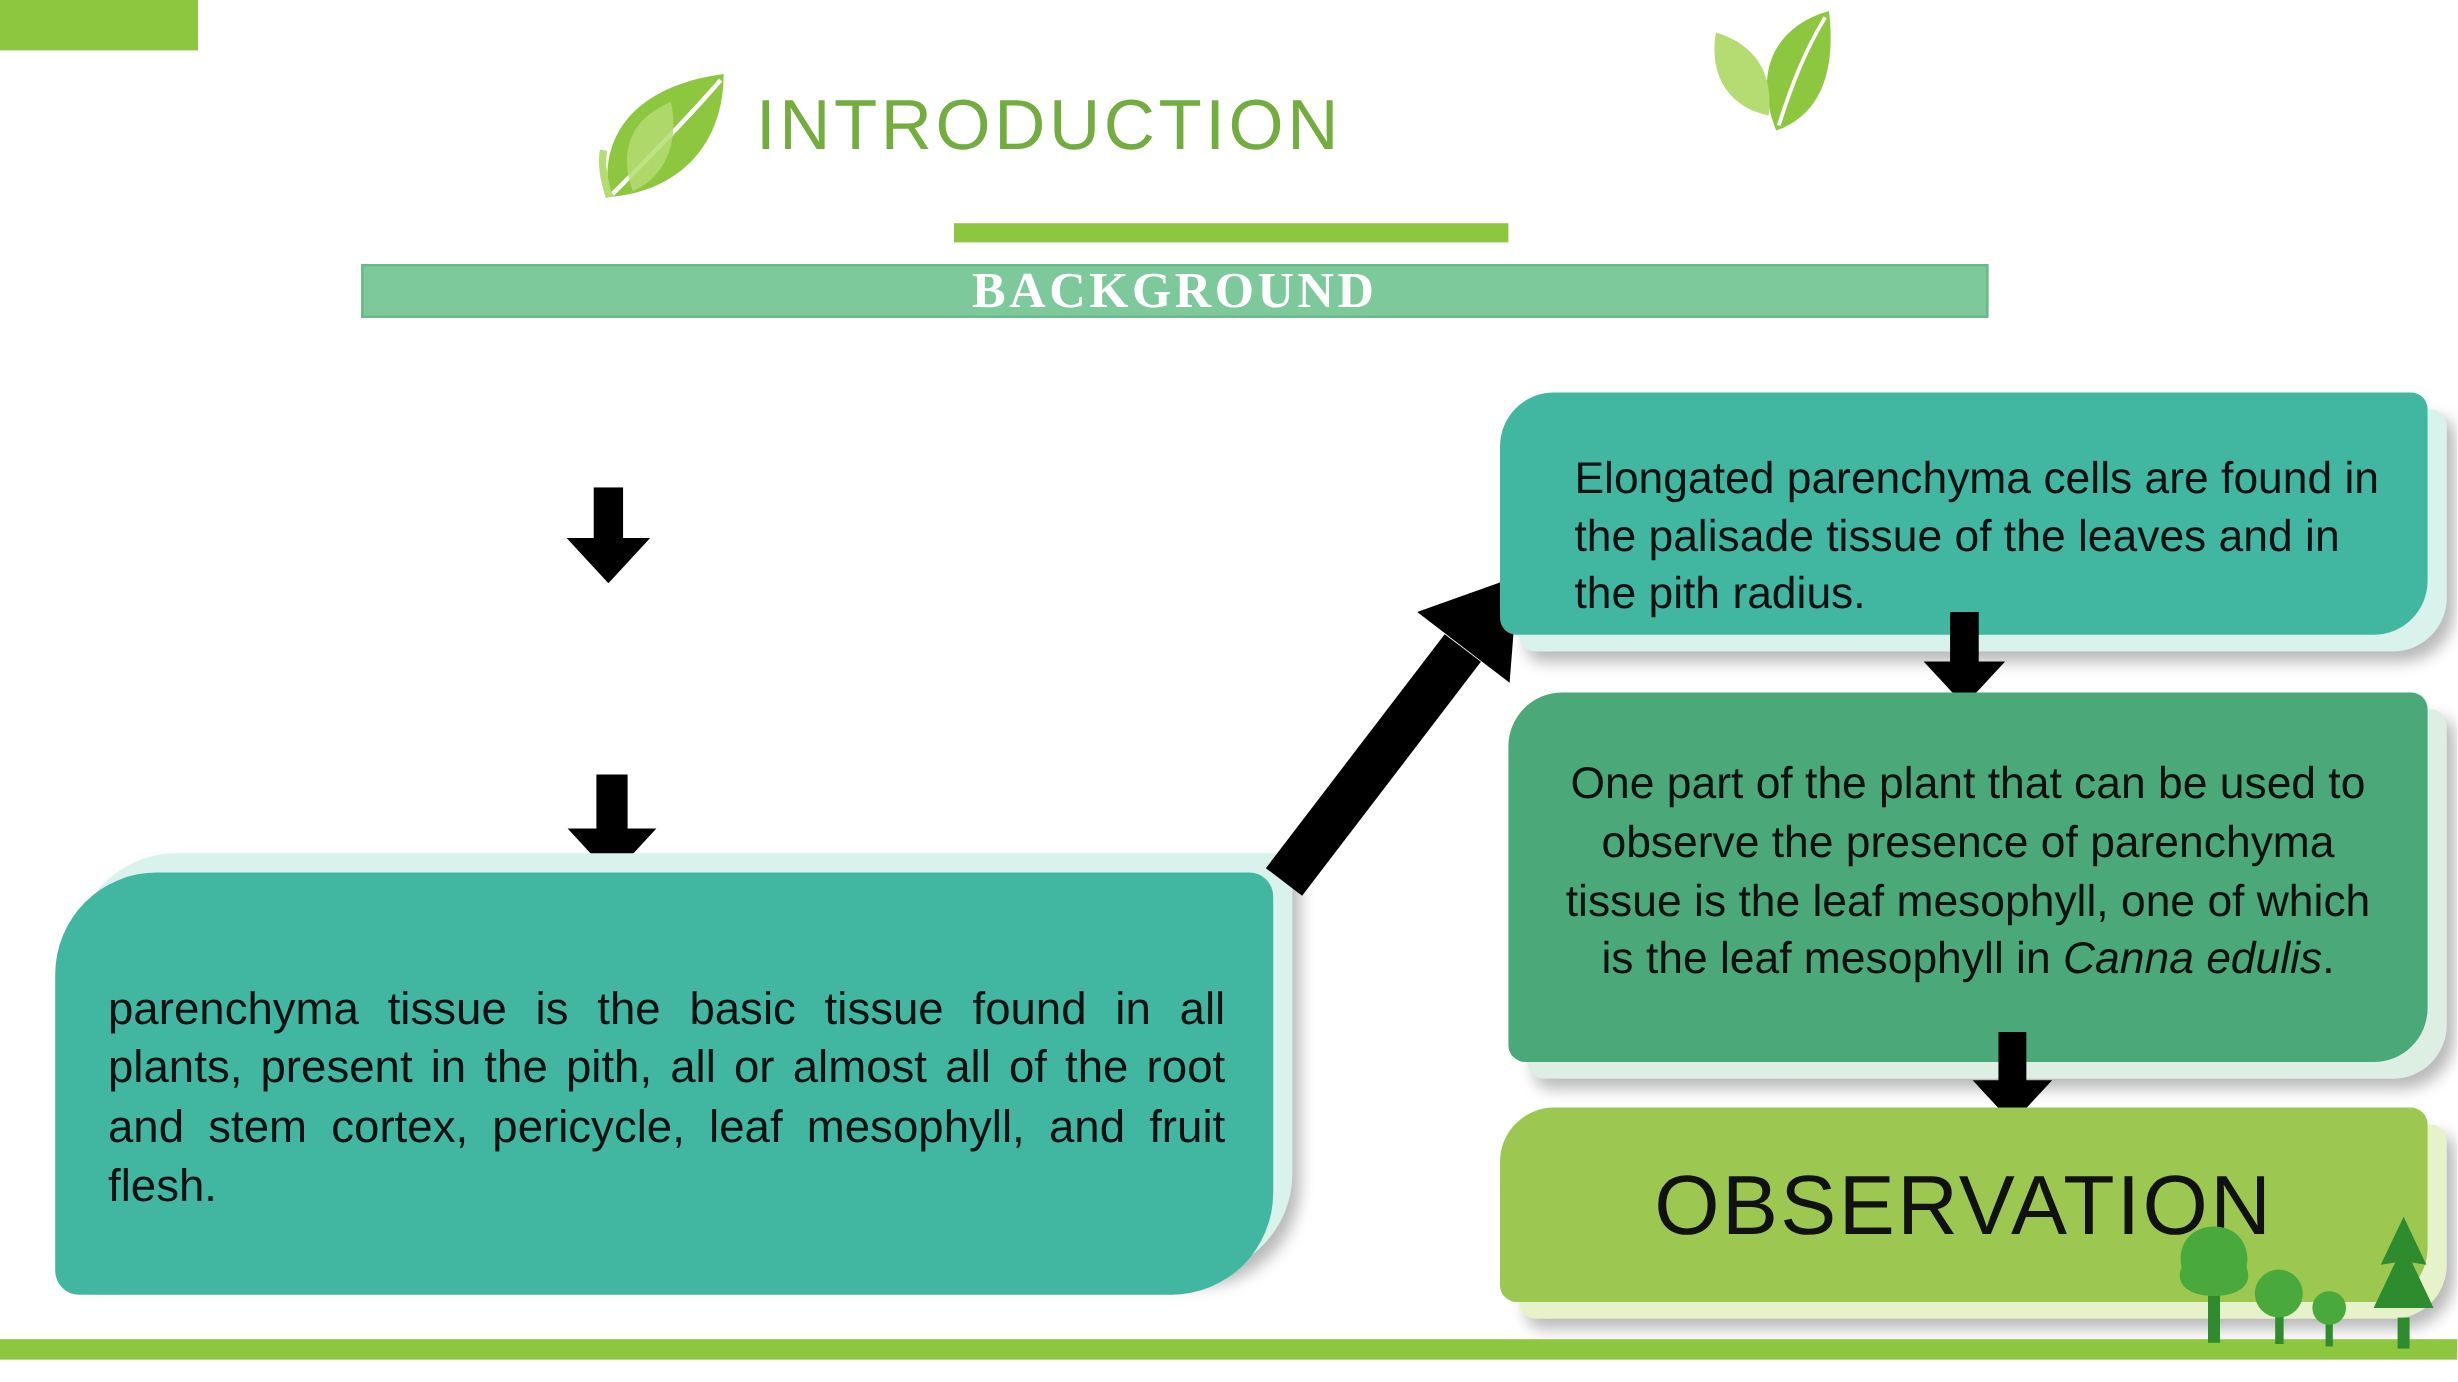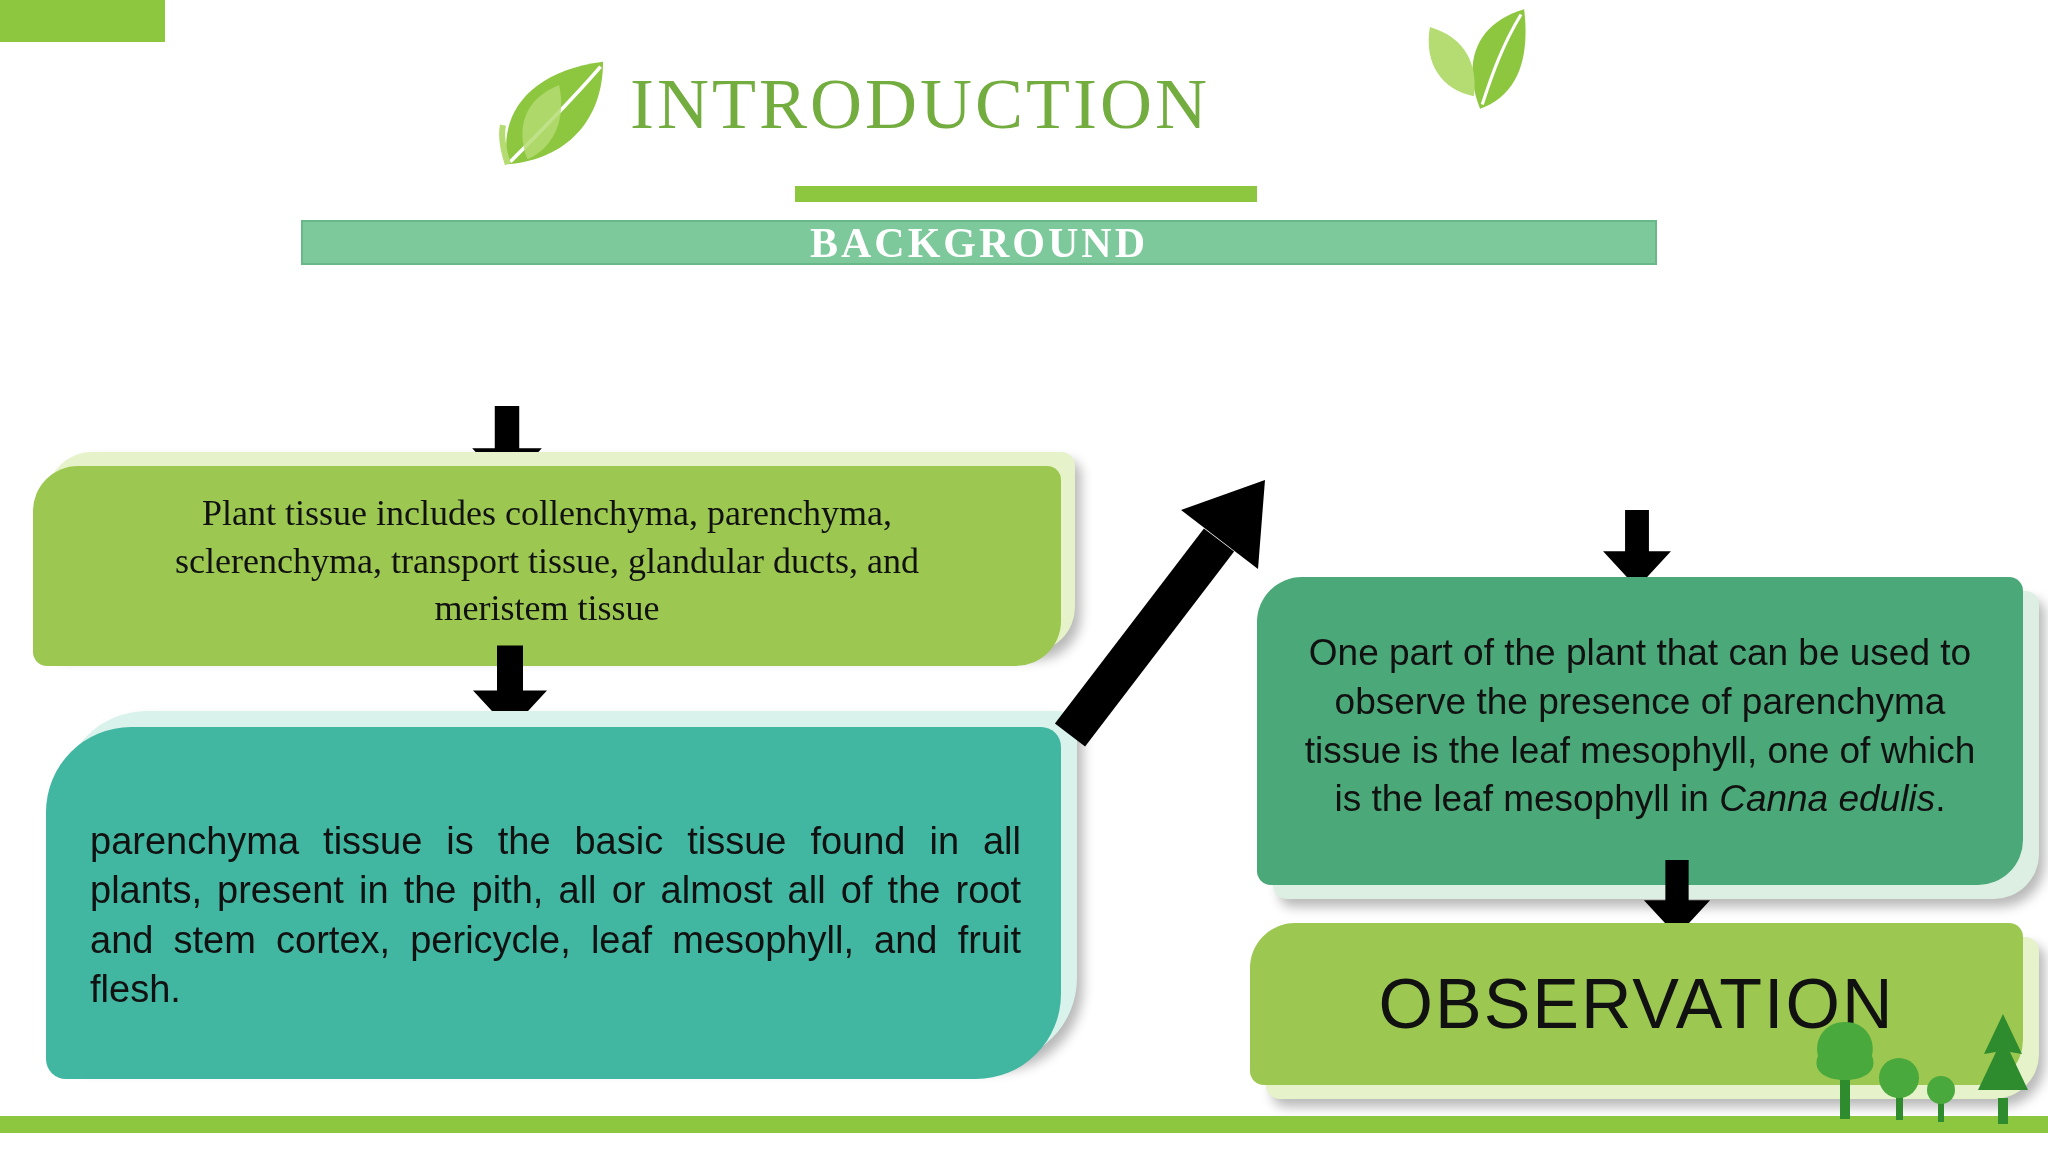--- a/index.html
+++ b/index.html
@@ -9,23 +9,22 @@
   }
   .abs{position:absolute;}
 
   
   .corner-accent{left:0;top:0;width:165px;height:42px;background:var(--c-accent);}
 
   
   .header-leaf{left:478px;top:52px;width:150px;height:122px;}
   .page-title{
     left:630px;top:44px;width:800px;height:120px;
-    font-size:72px;line-height:120px;letter-spacing:3px;color:var(--c-title);
+    font-size:59px;line-height:120px;letter-spacing:3px;color:var(--c-title);
     white-space:nowrap;
-    font-family:Liberation Serif, serif;
   }
   .corner-leaf{left:1418px;top:4px;width:118px;height:110px;}
   .title-underline{left:795px;top:186px;width:462px;height:16px;background:var(--c-accent);}
 
   
   .banner{
     left:301px;top:220px;width:1356px;height:45px;background:var(--c-banner-bg);
     border:2px solid var(--c-banner-border);box-sizing:border-box;
     display:flex;align-items:center;justify-content:center;
   }
@@ -106,43 +105,43 @@
 
   <div class="abs banner">
     <span class="banner-label">BACKGROUND</span>
   </div>
 
 
   <svg class="abs arrow arrow-a1" viewBox="0 0 90 85">
     <polygon points="32,0 58,0 58,45 82,45 45,85 8,45 32,45" fill="currentColor"></polygon>
   </svg>
 
-  <div class="abs fbox lbox2">
-    <div class="under"></div>
-    <div class="main">
-      <p>Plant tissue includes collenchyma, parenchyma, sclerenchyma, transport tissue, glandular ducts, and meristem tissue</p>
-    </div>
-  </div>
 
   <svg class="abs arrow arrow-a2" viewBox="0 0 90 85">
     <polygon points="32,0 58,0 58,45 82,45 45,85 8,45 32,45" fill="currentColor"></polygon>
   </svg>
 
   <div class="abs fbox lbox3">
     <div class="under"></div>
     <div class="main">
       <p>parenchyma tissue is the basic tissue found in all plants, present in the pith, all or almost all of the root and stem cortex, pericycle, leaf mesophyll, and fruit flesh.</p>
     </div>
   </div>
 
   <svg class="abs arrow diag-arrow" viewBox="0 0 250 300">
     <line x1="30" y1="280" x2="179" y2="85" stroke="currentColor" stroke-width="38"></line>
     <polygon points="225,25 218,114 141,55" fill="currentColor"></polygon>
   </svg>
 
+  <div class="abs fbox rbox1">
+    <div class="under"></div>
+    <div class="main">
+      <p>Elongated parenchyma cells are found in the palisade tissue of the leaves and in the pith radius.</p>
+    </div>
+  </div>
 
   <svg class="abs arrow arrow-b1" viewBox="0 0 90 85">
     <polygon points="32,0 58,0 58,45 82,45 45,85 8,45 32,45" fill="currentColor"></polygon>
   </svg>
 
   <div class="abs fbox rbox2">
     <div class="under"></div>
     <div class="main">
       <p><span>One part of the plant that can be used to observe the presence of parenchyma tissue is the leaf mesophyll, one of which is the leaf mesophyll in </span><em>Canna edulis</em><span>.</span></p>
     </div>

